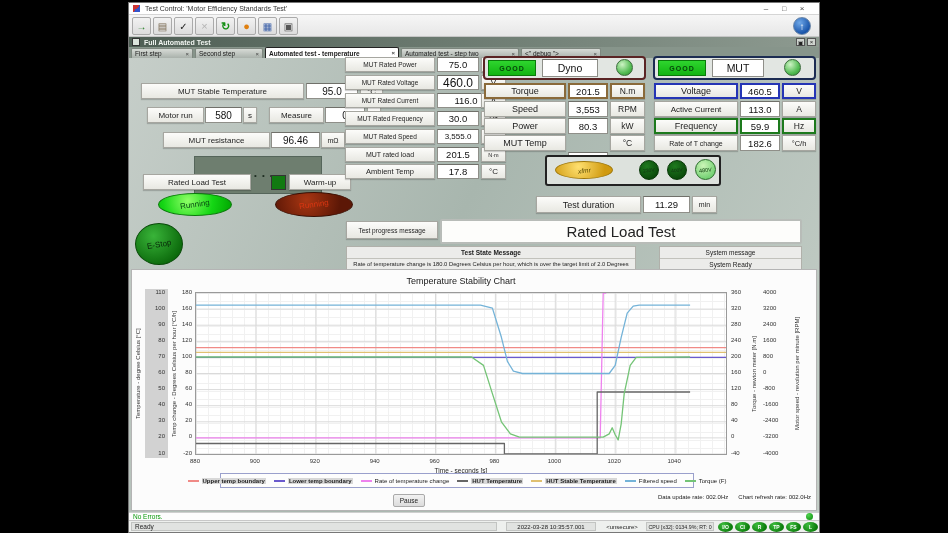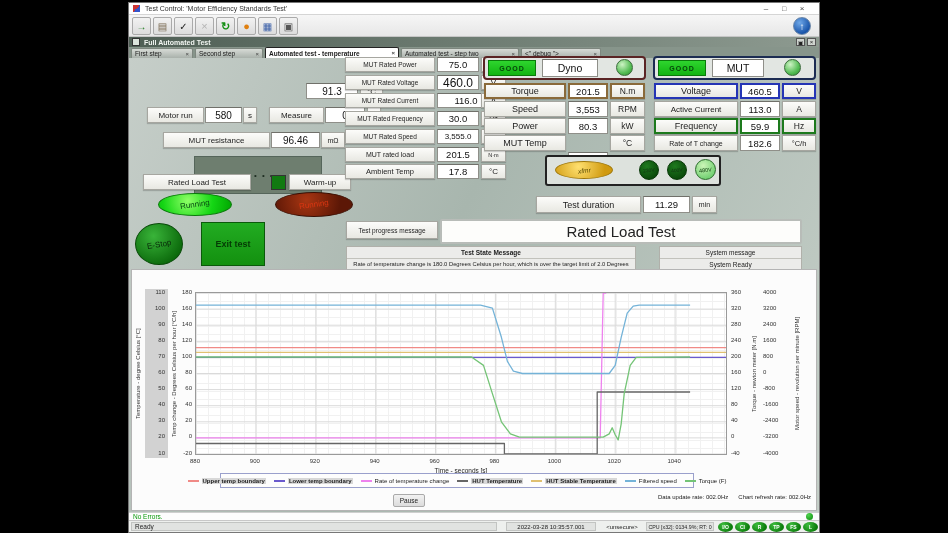--- a/index.html
+++ b/index.html
@@ -71,21 +71,22 @@
       <span>Automated test - step two</span>
       <span class="tabx">×</span>
     </div>
   <div class="tab r" style="left:392px;top:45px;width:80px;height:10px;">
       <span>&lt;" debug "&gt;</span>
       <span class="tabx">×</span>
     </div>
 
   <div class="r" style="left:0;top:55px;width:690px;height:454px;background:linear-gradient(115deg,#c6cec9 0%,#a8b6ae 45%,#c4cec7 100%);"></div>
 
-  <div class="r val" style="left:177px;top:80px;width:52px;height:16px;font-size:10px;">91.3</div>
+  <div class="r lbl" style="left:12px;top:80px;width:163px;height:16px;font-size:8px;">MUT Stable Temperature</div>
+  <div class="r val" style="left:177px;top:80px;width:52px;height:16px;font-size:10px;">95.0</div>
   <div class="r lbl" style="left:231px;top:80px;width:23px;height:16px;font-size:8px;">°C</div>
 
   <div class="r lbl" style="left:18px;top:104px;width:57px;height:16px;font-size:8px;">Motor run</div>
   <div class="r val" style="left:76px;top:104px;width:37px;height:16px;font-size:10px;">580</div>
   <div class="r lbl" style="left:114px;top:104px;width:14px;height:16px;font-size:8px;">s</div>
   <div class="r lbl" style="left:140px;top:104px;width:55px;height:16px;font-size:8px;">Measure</div>
   <div class="r val" style="left:196px;top:104px;width:40px;height:16px;font-size:10px;">0</div>
   <div class="r lbl" style="left:238px;top:104px;width:14px;height:16px;font-size:8px;">s</div>
 
   <div class="r lbl" style="left:34px;top:129px;width:107px;height:16px;font-size:8px;">MUT resistance</div>
@@ -100,21 +101,20 @@
     </div>
   <div class="r" style="left:142px;top:172px;width:15px;height:15px;background:#117a11;border:1px solid #333;"></div>
   <div class="r lbl" style="left:160px;top:171px;width:62px;height:16px;font-size:8px;">Warm-up</div>
   <div class="r" style="left:146px;top:189px;width:78px;height:25px;border-radius:50%;background:radial-gradient(circle at 40% 32%,#a83612,#5c1706 70%);border:1px solid #3a0e02;">
       <span style="font-size:8px;color:#d93612;transform:rotate(-8deg);">Running</span>
     </div>
 
   <div class="r" style="left:6px;top:220px;width:48px;height:42px;border-radius:50%;background:radial-gradient(circle at 38% 30%,#39b439,#0c6a0c 75%);border:1px solid #074a07;">
       <span style="font-size:8px;color:#08280a;transform:rotate(-10deg);">E-Stop</span>
     </div>
-  <div class="r" style="left:72px;top:219px;width:64px;height:44px;background:linear-gradient(#22ac22,#13900f);border:1px solid #0a5a0a;font-size:9px;font-weight:bold;color:#053a05;">Exit test</div>
 
   <div class="r lbl" style="left:216px;top:54px;width:90px;height:15px;font-size:6.5px;">MUT Rated Power</div>
   <div class="r val" style="left:308px;top:54px;width:42px;height:15px;font-size:9.5px;">75.0</div>
   <div class="r lbl" style="left:352px;top:54px;width:25px;height:15px;font-size:7px;">kW</div>
   <div class="r lbl" style="left:216px;top:72px;width:90px;height:15px;font-size:6.5px;">MUT Rated Voltage</div>
   <div class="r val" style="left:308px;top:72px;width:42px;height:15px;font-size:12px;">460.0</div>
   <div class="r lbl" style="left:352px;top:72px;width:25px;height:15px;font-size:8px;">V</div>
   <div class="r lbl" style="left:216px;top:90px;width:90px;height:15px;font-size:6.5px;">MUT Rated Current</div>
   <div class="r val" style="left:308px;top:90px;width:58px;height:15px;font-size:9.5px;">116.0</div>
   <div class="r lbl" style="left:352px;top:90px;width:25px;height:15px;font-size:8px;">A</div>
@@ -189,20 +189,21 @@
   <div class="r" style="left:217px;top:243px;width:290px;height:24px;background:#ececea;border:1px solid #b0b0aa;flex-direction:column;">
     <div style="font-size:6.5px;font-weight:bold;color:#222;border-bottom:1px solid #c2c2bc;width:100%;text-align:center;line-height:11px;">Test State Message</div>
     <div style="font-size:5.8px;color:#222;width:100%;text-align:center;line-height:11px;white-space:nowrap;overflow:hidden;">Rate of temperature change is 180.0 Degrees Celsius per hour, which is over the target limit of 2.0 Degrees</div>
   </div>
   <div class="r" style="left:530px;top:243px;width:143px;height:24px;background:#ececea;border:1px solid #b0b0aa;flex-direction:column;">
     <div style="font-size:6.5px;color:#222;border-bottom:1px solid #c2c2bc;width:100%;text-align:center;line-height:11px;">System message</div>
     <div style="font-size:6.5px;color:#222;width:100%;text-align:center;line-height:11px;">System Ready</div>
   </div>
 
   <div id="chart-panel" style="position:absolute;left:2px;top:266px;width:686px;height:242px;background:#fcfcfc;border:1px solid #b4b4b4;box-sizing:border-box;">
+    <div class="r" style="left:63px;top:6px;width:532px;height:10px;font-size:9px;color:#1a1a1a;">Temperature Stability Chart</div>
     <div class="r" style="left:13px;top:19px;width:23px;height:169px;background:#d2d2d2;"></div>
     <div class="vlab r" style="left:1px;top:22px;width:10px;height:163px;">Temperature - degree Celsius [°C]</div>
     <div class="vlab r" style="left:37px;top:22px;width:10px;height:163px;">Temp change - Degrees Celsius per hour [°C/h]</div>
     <div class="plot r" id="plot" style="left:63px;top:22px;width:532px;height:163px;">
       <svg id="plot-svg" width="530" height="161" style="position:absolute;left:0;top:0;">
           <line x1="0.0" y1="0" x2="0.0" y2="161" stroke="#dadada" stroke-width="1"></line>
           <line x1="59.9" y1="0" x2="59.9" y2="161" stroke="#dadada" stroke-width="1"></line>
           <line x1="119.8" y1="0" x2="119.8" y2="161" stroke="#dadada" stroke-width="1"></line>
           <line x1="179.7" y1="0" x2="179.7" y2="161" stroke="#dadada" stroke-width="1"></line>
           <line x1="239.5" y1="0" x2="239.5" y2="161" stroke="#dadada" stroke-width="1"></line>

